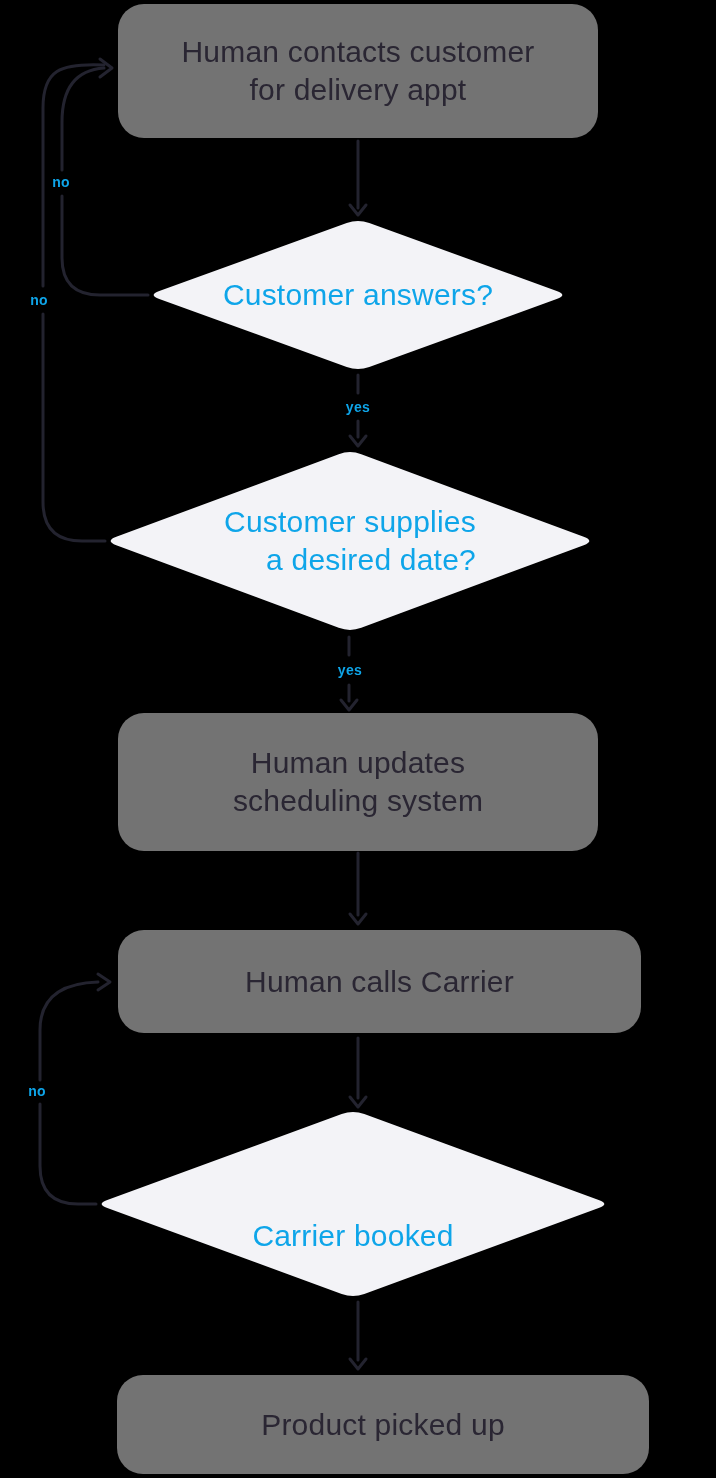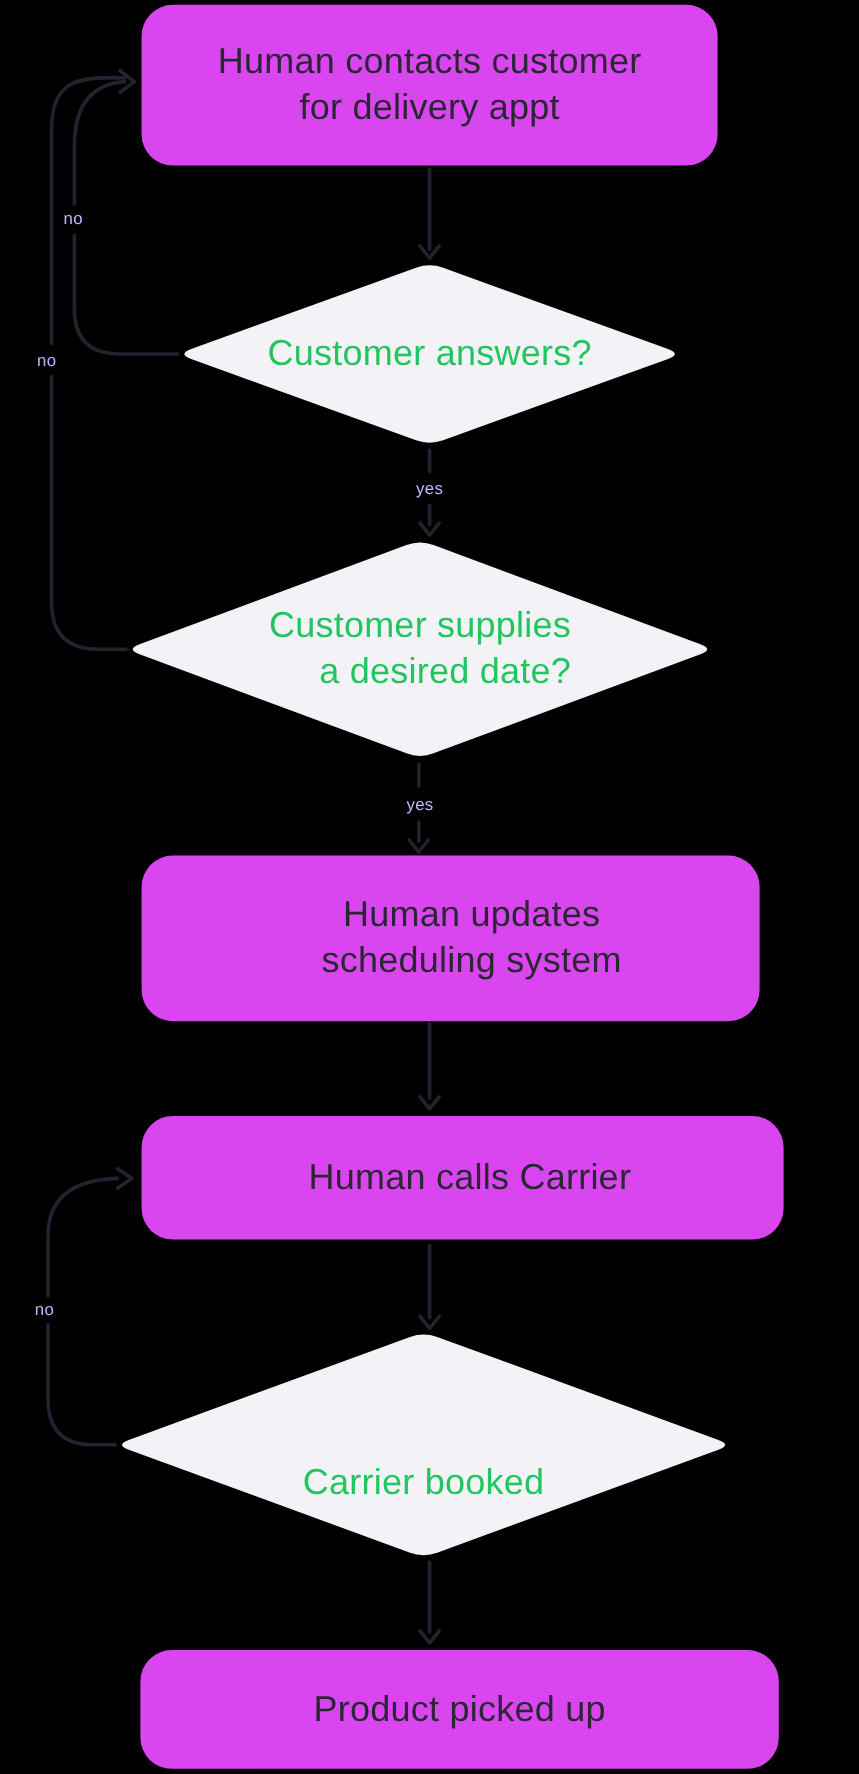--- a/index.html
+++ b/index.html
@@ -11,55 +11,55 @@
     font-family: "Liberation Sans", sans-serif;
     overflow: hidden;
   }
   svg.edge-layer {
     position: absolute;
     left: 0; top: 0;
     width: 716px; height: 1478px;
   }
   .process {
     position: absolute;
-    background: #d946ef;
+    background: #737373;
     border-radius: 26px;
     display: flex;
     align-items: center;
     justify-content: center;
     text-align: center;
     color: #2A2633;
     font-size: 30px;
     line-height: 38px;
     letter-spacing: 0.2px;
     white-space: pre-line;
   }
   .decision-label {
     position: absolute;
     display: flex;
     align-items: center;
     justify-content: center;
     text-align: center;
-    color: #22c55e;
+    color: #0ea5e9;
     font-size: 30px;
     line-height: 38px;
     letter-spacing: 0.2px;
     white-space: pre-line;
   }
   .edge-label {
     position: absolute;
     transform: translate(-50%, -50%);
-    color: #c4b5fd;
+    color: #0ea5e9;
     font-size: 14px;
-    font-weight: 400;
+    font-weight: 700;
     letter-spacing: 0.3px;
   }
   #node-contact-customer { left: 118px; top: 4px;    width: 480px; height: 134px; }
-  #node-update-scheduling { left: 118px; top: 713px; width: 480px; height: 138px; padding-left: 35px; }
-  #node-calls-carrier    { left: 118px; top: 930px;  width: 523px; height: 103px; padding-left: 12px; }
+  #node-update-scheduling { left: 118px; top: 713px; width: 480px; height: 138px; }
+  #node-calls-carrier    { left: 118px; top: 930px;  width: 523px; height: 103px; }
   #node-product-picked   { left: 117px; top: 1375px; width: 532px; height: 99px; }
 
   #label-customer-answers { left: 178px; top: 257px;  width: 360px; height: 76px; }
   #label-supplies-date    { left: 170px; top: 495px;  width: 360px; height: 92px; text-align: right; }
   #label-carrier-booked   { left: 173px; top: 1198px; width: 360px; height: 76px; }
 
   #edge-label-yes-1 { left: 358px; top: 407px; }
   #edge-label-yes-2 { left: 350px; top: 670px; }
   #edge-label-no-1  { left: 61px;  top: 182px; }
   #edge-label-no-2  { left: 39px;  top: 300px; }

